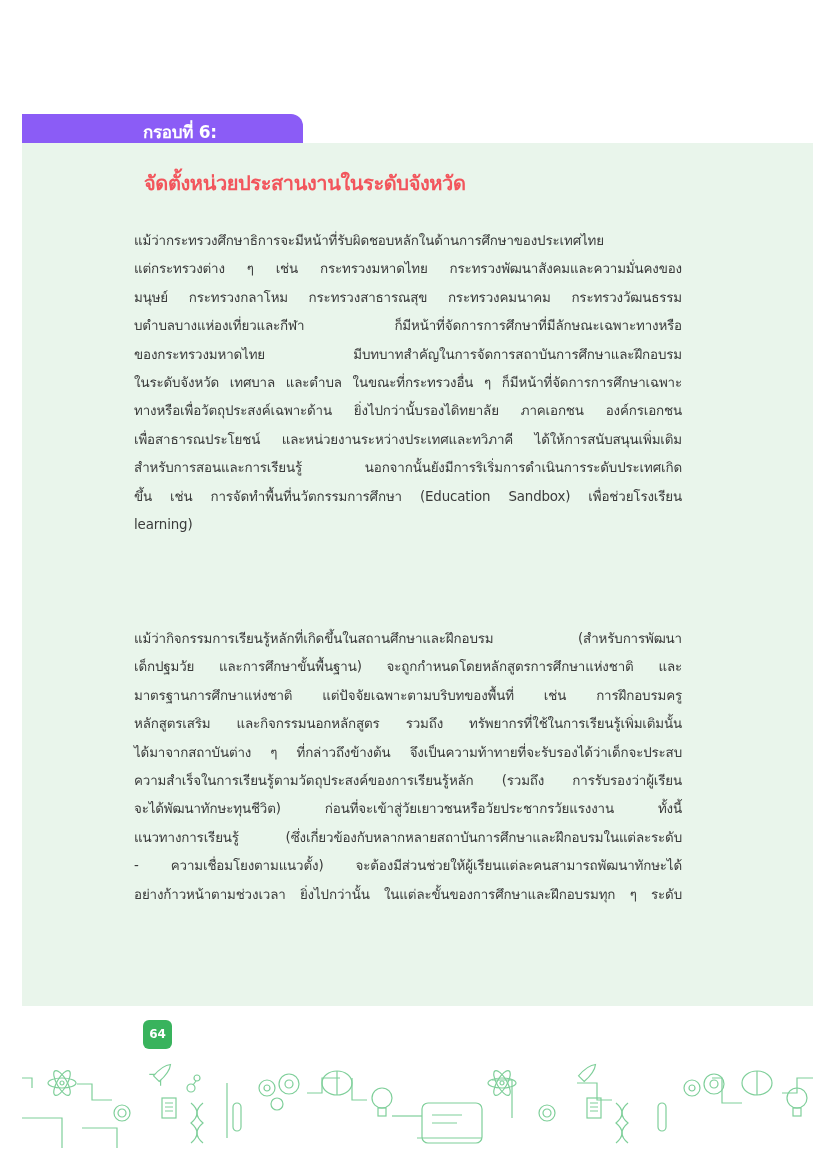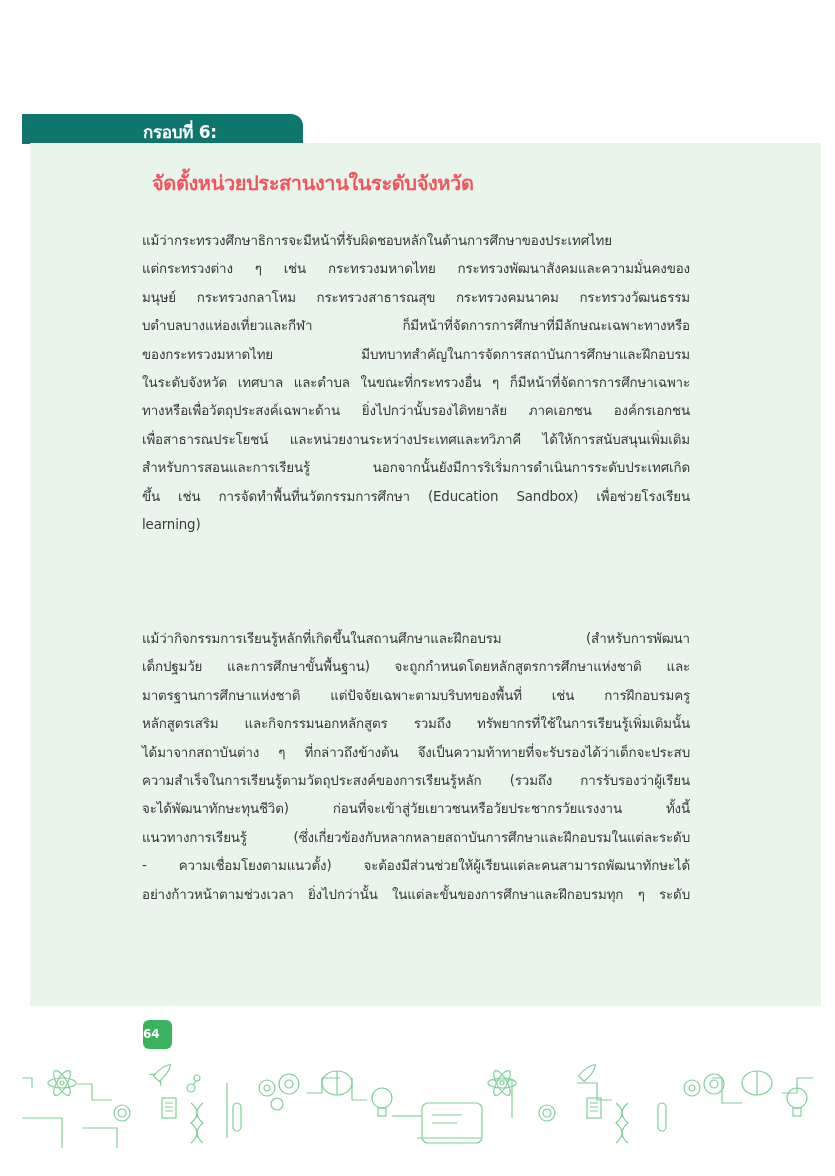--- a/index.html
+++ b/index.html
@@ -2,46 +2,45 @@
 <html><head>
 <meta charset="utf-8">
 <style>
   html, body { margin: 0; padding: 0; }
   body {
     width: 835px; height: 1176px; background: #ffffff; position: relative; overflow: hidden;
     font-family: "DejaVu Sans", sans-serif;
   }
   .tab {
     position: absolute; left: 22px; top: 114px; width: 281px; height: 30px;
-    background: #0f766e; border-top-right-radius: 12px; text-align: right;
+    background: #8b5cf6; border-top-right-radius: 12px; text-align: right;
   }
   .tab-label {
     position: absolute; left: 121px; top: 4px; color: #ffffff; font-weight: bold; font-size: 17px;
     font-family: "DejaVu Sans", sans-serif; letter-spacing: -0.3px;
   }
   .box {
     position: absolute; left: 22px; top: 143px; width: 791px; height: 863px;
     background: #e9f5eb;
-    margin-left: 8px;
   }
   .box-title {
     position: absolute; left: 122px; top: 24px; color: #f2555c; font-size: 20px; font-weight: bold;
     letter-spacing: -0.4px; white-space: nowrap;
   }
   .para {
     position: absolute; left: 112px; width: 548px; margin: 0; color: #3a3a3a; font-size: 13.4px;
     line-height: 28.4px; text-align: justify; letter-spacing: -0.15px;
   }
   .para .line { display: block; white-space: nowrap; text-align-last: justify; }
   .para .line.last { text-align-last: left; }
   .p1 { top: 84px; }
   .p2 { top: 482px; }
   .page-badge {
     position: absolute; left: 143px; top: 1020px; width: 29px; height: 29px; background: #39b35d;
-    border-radius: 6px; color: #fff; font-size: 12px; font-weight: bold; line-height: 29px;
+    border-radius: 6px; color: #fff; font-size: 12px; font-weight: bold; text-align: center; line-height: 29px;
   }
   .footer-deco { position: absolute; left: 22px; top: 1058px; width: 791px; height: 90px; }
 </style>
 </head>
 <body>
 
 <div class="tab">
   <span class="tab-label">กรอบที่ 6:</span>
 </div>
 

